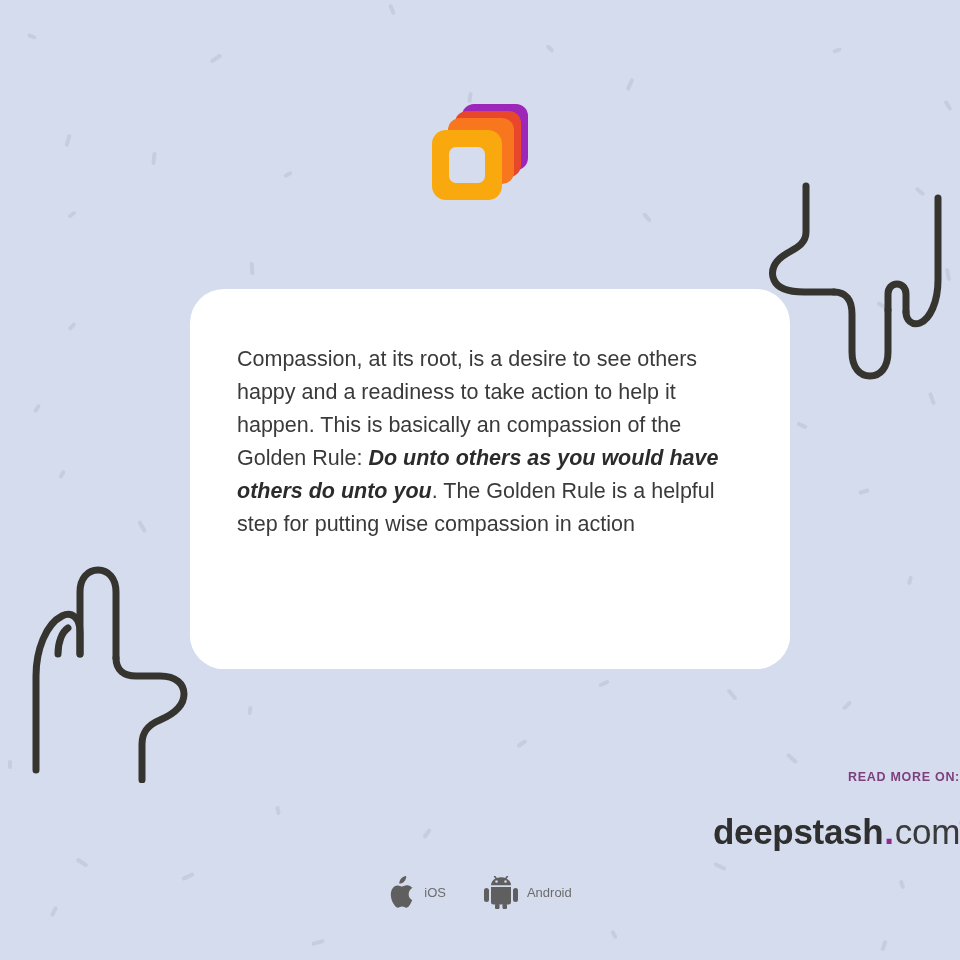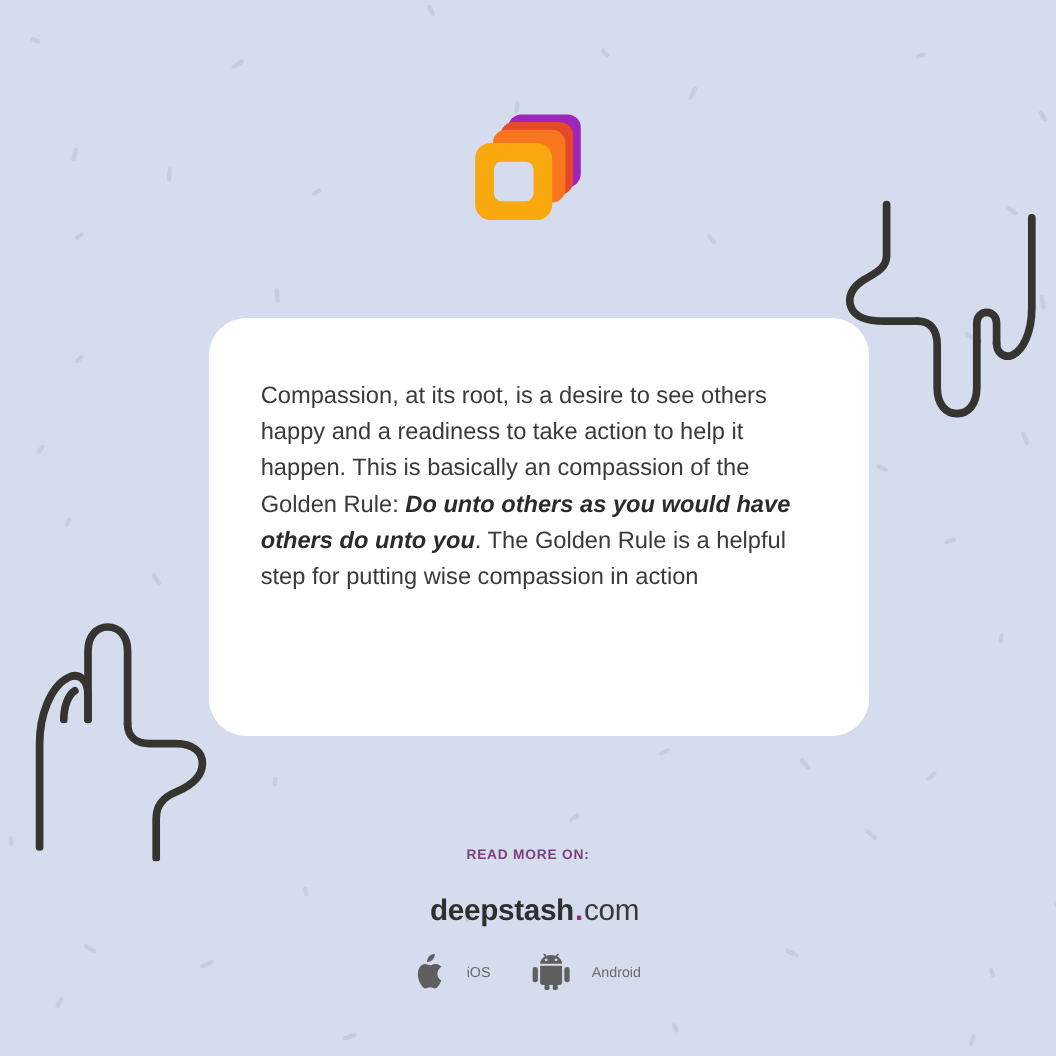--- a/index.html
+++ b/index.html
@@ -121,33 +121,33 @@
                 #ffffff 82%);
     pointer-events: none;
   }
 
   
   #footer {
     position: absolute;
     left: 0;
     top: 770px;
     width: 960px;
-    text-align: center;
+    text-align: right;
     z-index: 3;
   }
   #read-more-label {
     font-size: 12.5px;
     font-weight: bold;
     letter-spacing: .7px;
     color: #7c3f7c;
     margin: 0;
   }
   #brand-wordmark {
     margin: 28px 0 0 12px;
-    font-size: 27px;
+    font-size: 35px;
     color: #2f2f2f;
     letter-spacing: -0.3px;
   }
   #brand-name { font-weight: bold; }
   #brand-dot {
     color: #8e2a8e;
     font-weight: bold;
     padding: 0 1px;
   }
   #brand-tld { font-weight: normal; color: #3a3a3a; }
@@ -155,21 +155,21 @@
   #store-row {
     margin-top: 24px;
     display: flex;
     justify-content: center;
     align-items: center;
     gap: 38px;
   }
   .store-badge {
     display: flex;
     align-items: center;
-    gap: 20px;
+    gap: 9px;
   }
   .store-label {
     font-size: 13px;
     color: #6c6c6c;
   }
 </style>
 </head>
 <body style="background: rgb(213, 220, 238);">
 
 <div id="confetti-layer">

